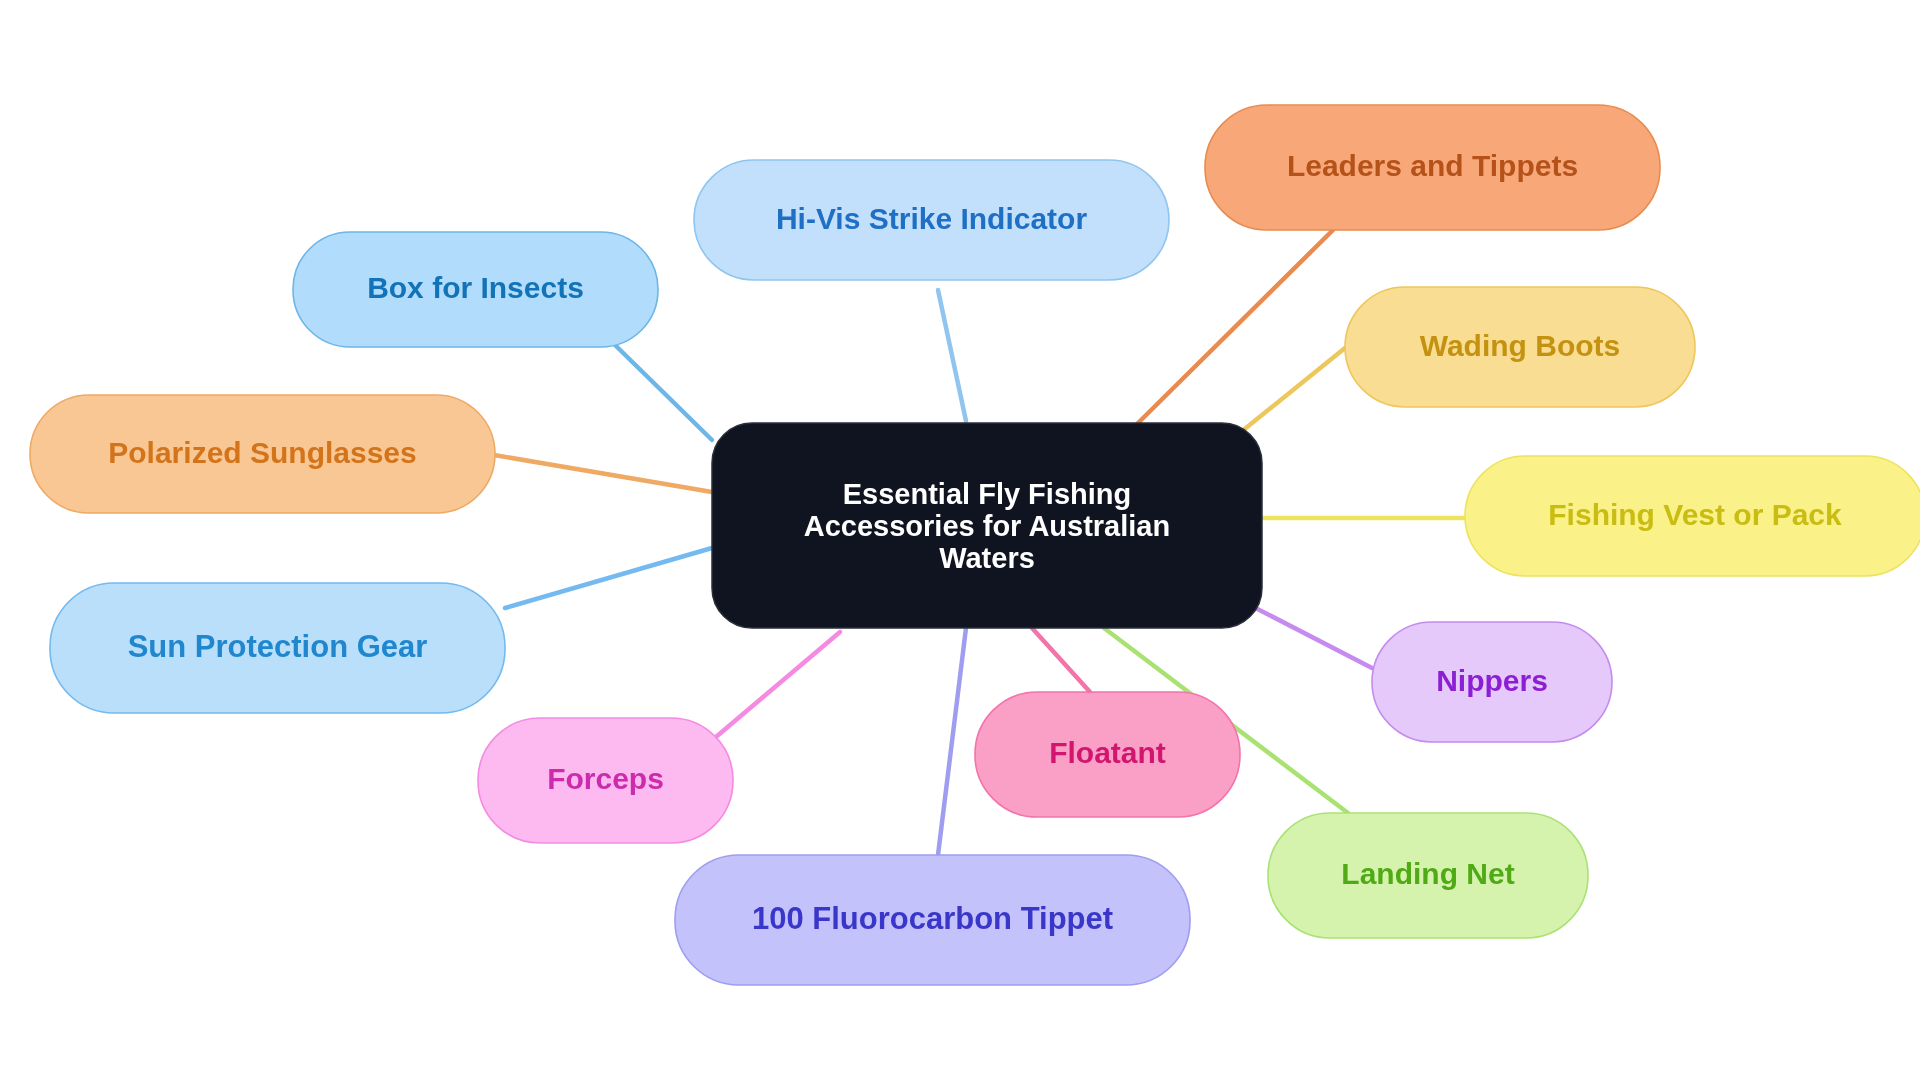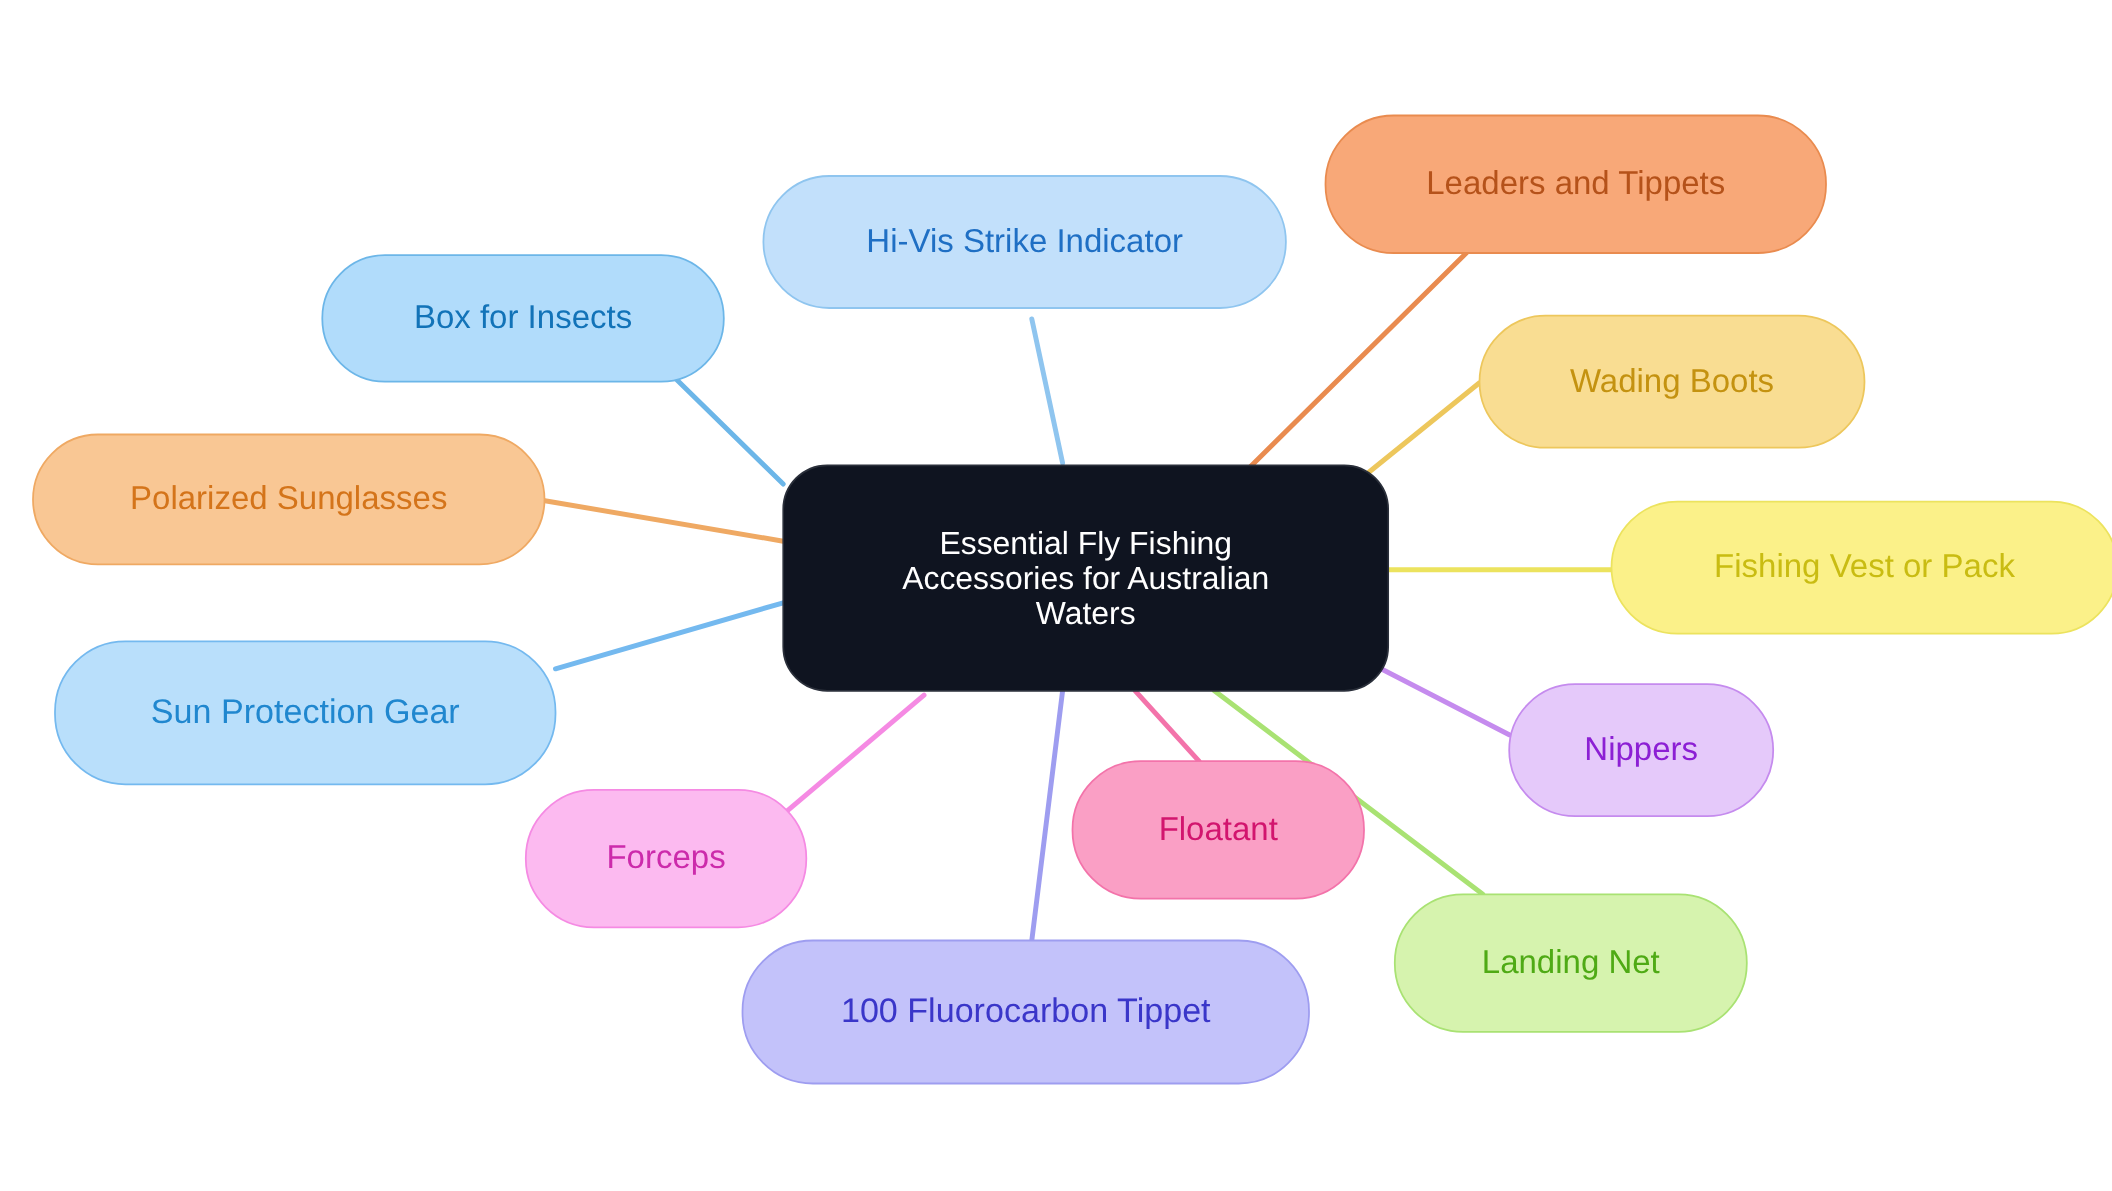--- a/index.html
+++ b/index.html
@@ -11,20 +11,21 @@
     width: 1920px;
     height: 1083px;
     overflow: hidden;
     font-family: "Liberation Sans", sans-serif;
   }
   #mindmap-root {
     position: relative;
     width: 1920px;
     height: 1083px;
     background: #ffffff;
+    font-weight: bold;
   }
   svg.canvas {
     position: absolute;
     left: 0;
     top: 0;
     width: 1920px;
     height: 1083px;
     display: block;
   }
   .edge-line {

